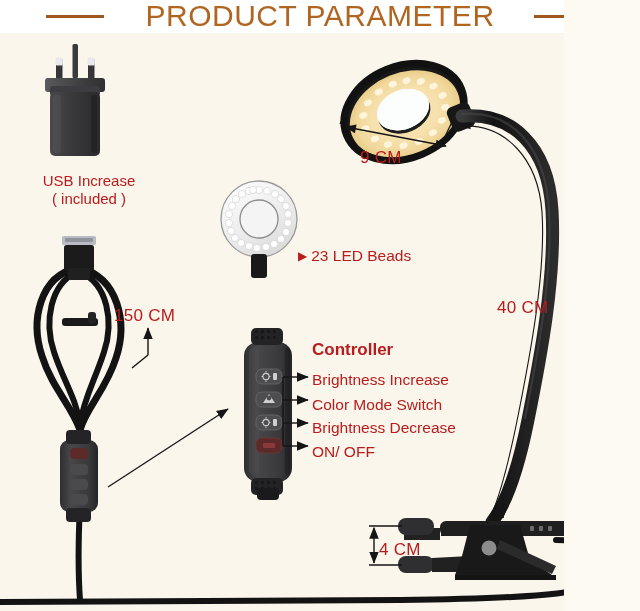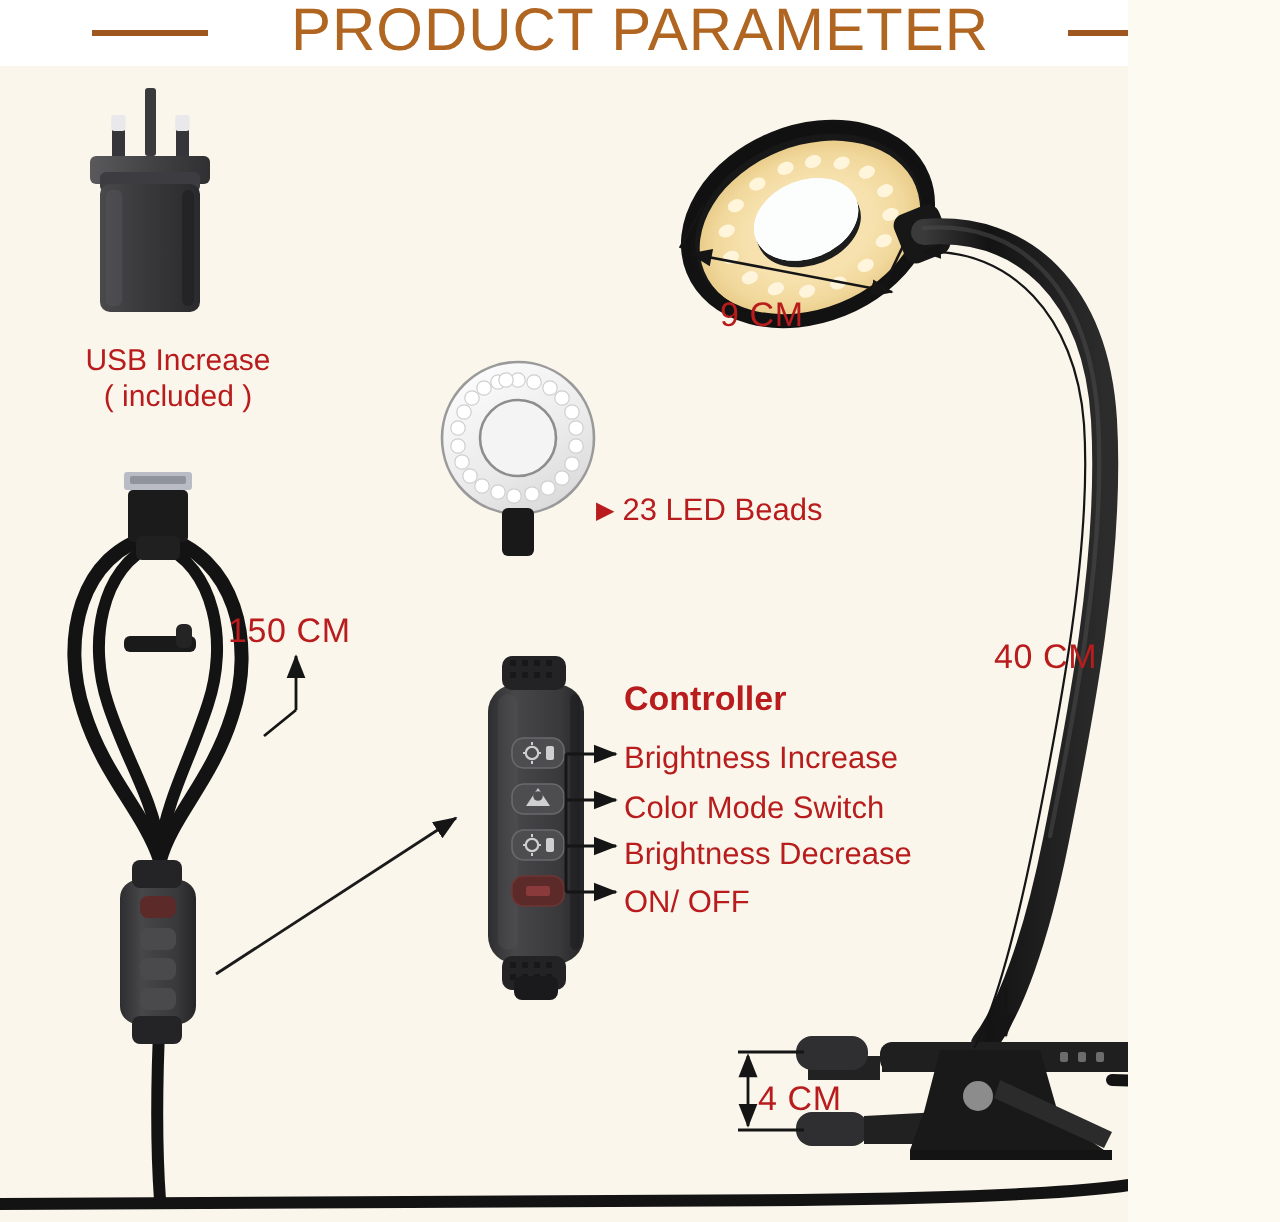--- a/index.html
+++ b/index.html
@@ -73,21 +73,21 @@
     width: 130px;
     text-align: center;
     font-size: 15px;
   }
   .lbl-usb span { display: block; }
   .lbl-dim {
     font-size: 17px;
     letter-spacing: 0.3px;
   }
   .lbl-9cm  { left: 360px; top: 148px; }
-  .lbl-40cm { left: 497px; top: 319px; }
+  .lbl-40cm { left: 497px; top: 298px; }
   .lbl-150cm{ left: 114px; top: 306px; }
   .lbl-4cm  { left: 379px; top: 540px; }
 
   .lbl-leds {
     left: 298px; top: 247px;
     font-size: 15.5px;
   }
   .lbl-leds .tri {
     display: inline-block;
     margin-right: 4px;

